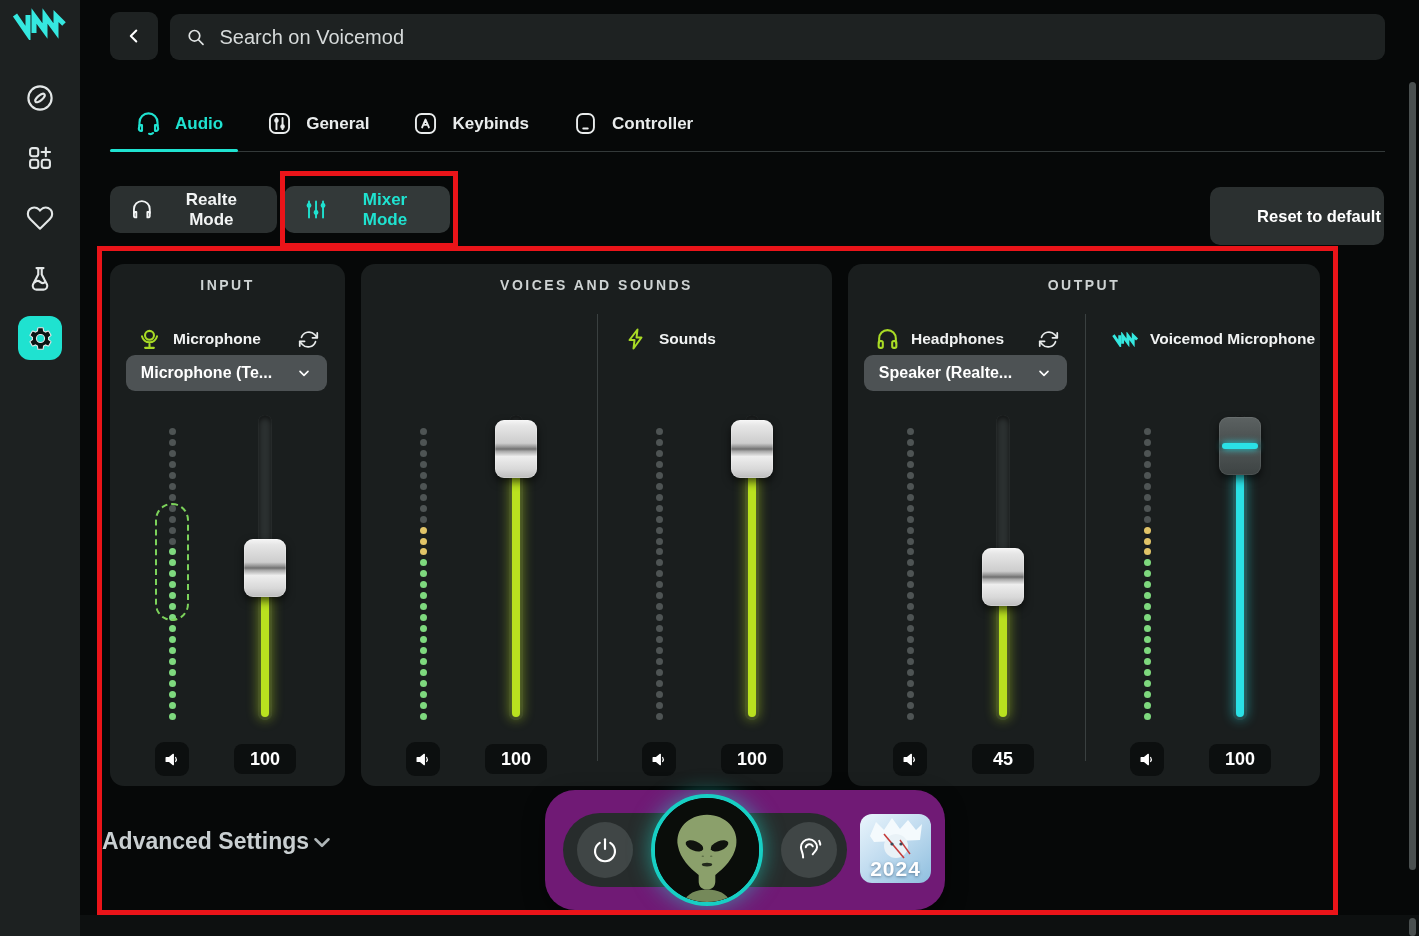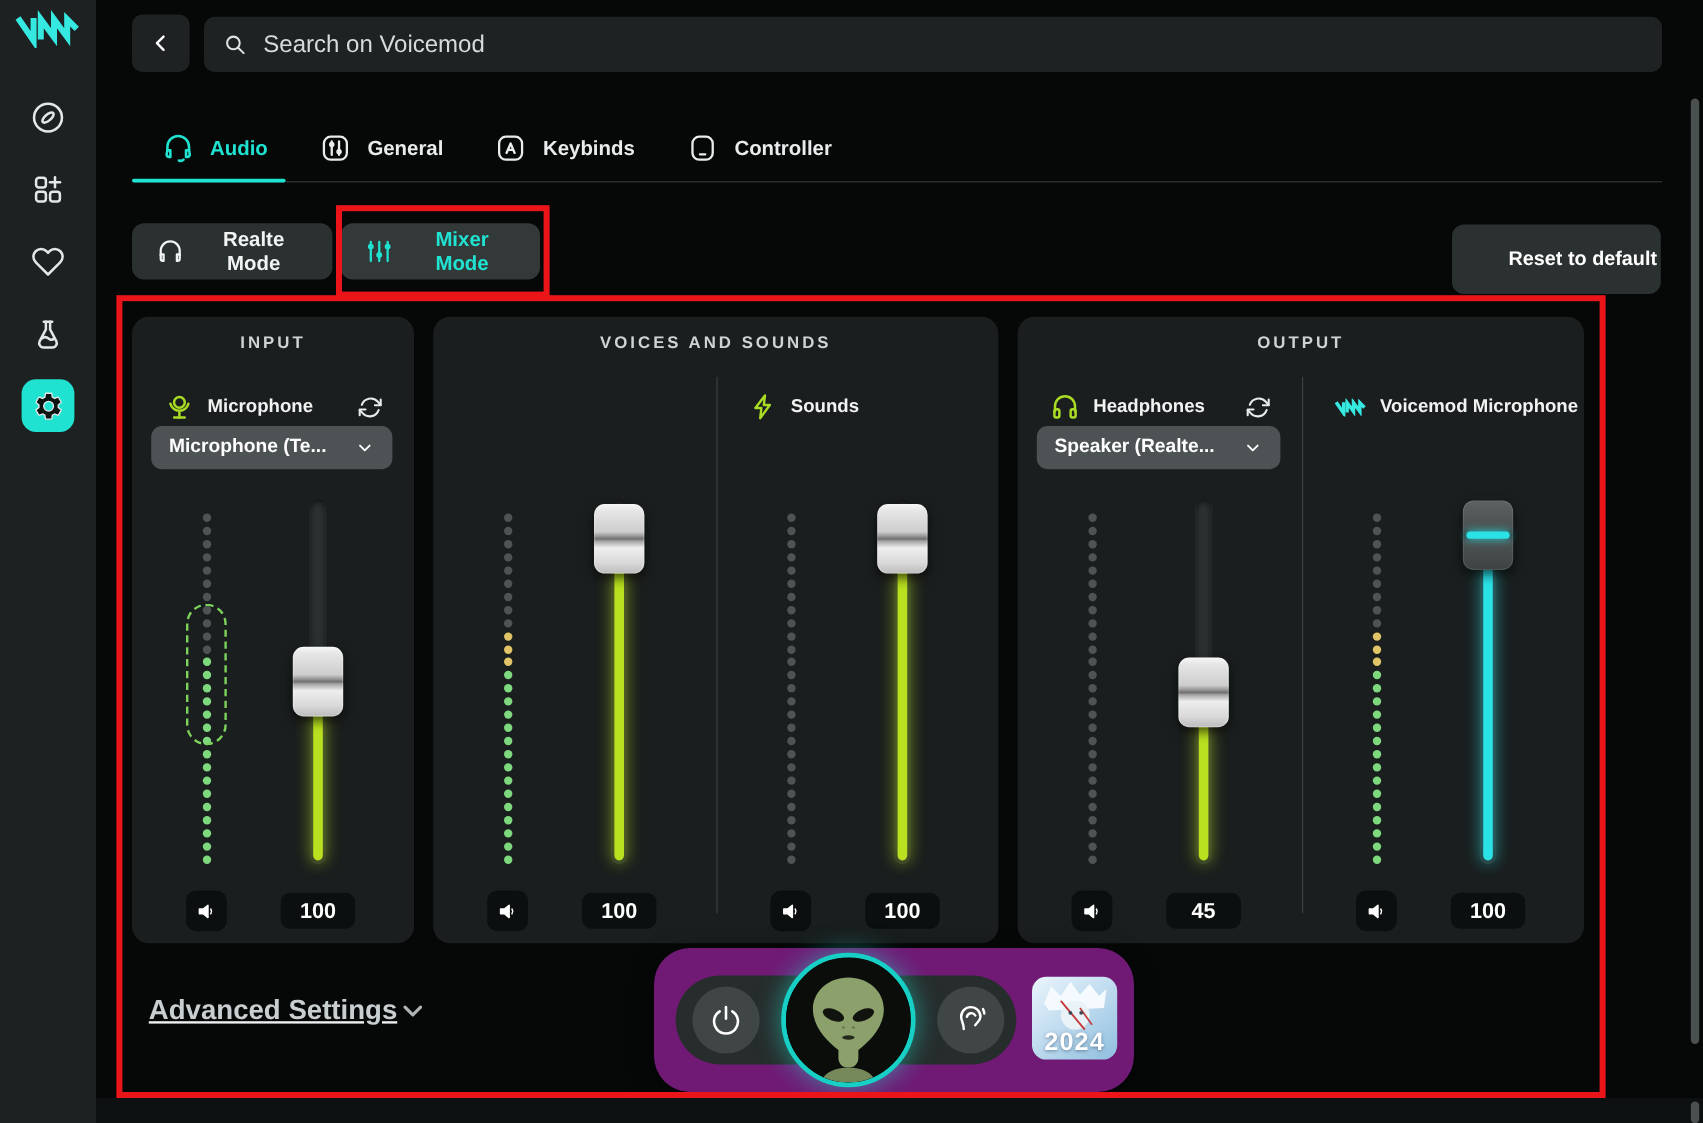--- a/index.html
+++ b/index.html
@@ -62,21 +62,21 @@
   .fill.cyan { background:var(--cyan);  box-shadow:0 0 12px 3px rgba(42,225,230,.45); }
   .knob { position:absolute; left:0; width:42px; height:58px; border-radius:9px;
     background:linear-gradient(180deg,#f6f6f6 0%,#e6e6e6 10%,#cdcdcd 40%,#909090 47%,#707070 50%,#a9a9a9 54%,#eeeeee 63%,#d8d8d8 85%,#bcbcbc 100%);
     box-shadow:0 4px 9px rgba(0,0,0,.65), inset 0 0 0 1px rgba(255,255,255,.22); }
   .knob.dark { background:linear-gradient(180deg,#5c6262 0%,#4b5151 40%,#333838 50%,#4c5252 60%,#3d4343 100%); box-shadow:0 4px 9px rgba(0,0,0,.65), inset 0 0 0 1px rgba(255,255,255,.08); }
   .knob.dark::after { content:''; position:absolute; left:3px; right:3px; top:26px; height:6px; border-radius:3px; background:var(--cyan); box-shadow:0 0 7px var(--cyan); }
   .col-foot { position:absolute; top:478px; left:0; right:0; height:36px; }
   .mute { position:absolute; left:45px; top:0; width:34px; height:34px; background:var(--box); border:none; border-radius:9px; display:flex; align-items:center; justify-content:center; cursor:pointer; }
   .value { position:absolute; left:124px; top:2px; width:62px; height:30px; background:var(--box); border-radius:8px; display:flex; align-items:center; justify-content:center; font-size:18px; font-weight:600; color:#fff; }
   
-  .advanced { position:absolute; left:44px; top:828px; display:flex; align-items:center; cursor:pointer;text-decoration:underline; }
+  .advanced { position:absolute; left:22px; top:828px; display:flex; align-items:center; cursor:pointer; }
   .advanced .lbl { font-size:23px; font-weight:700; color:#c9cfd1; }
   
   .bottombar { position:absolute; left:465px; top:790px; width:400px; height:120px; background:#701a75; border-radius:30px; box-shadow:0 6px 20px rgba(0,0,0,.5); }
   .bb-inner { position:absolute; left:18px; top:23px; width:284px; height:74px; background:#272c2c; border-radius:37px; }
   .bb-btn { position:absolute; top:32px; width:56px; height:56px; border-radius:50%; background:#404646; border:none; display:flex; align-items:center; justify-content:center; cursor:pointer; }
   .avatar { position:absolute; left:106px; top:4px; width:112px; height:112px; border-radius:50%; background:#0a0d0b; border:4px solid #17cfc4; box-shadow:0 0 22px rgba(31,226,208,.55), inset 0 0 0 3px #0a0d0b; overflow:hidden; cursor:pointer; }
   .badge { position:absolute; left:315px; top:24px; width:71px; height:69px; border-radius:12px; overflow:hidden; cursor:pointer;
     background:linear-gradient(140deg,#eaf5fc 0%,#c3ddf0 45%,#8fbfdf 100%); }
   .badge .yr { position:absolute; bottom:2px; left:0; right:0; text-align:center; font-size:21px; font-weight:700; color:#fff; text-shadow:0 1px 3px rgba(60,90,120,.7); letter-spacing:1px; }
   

